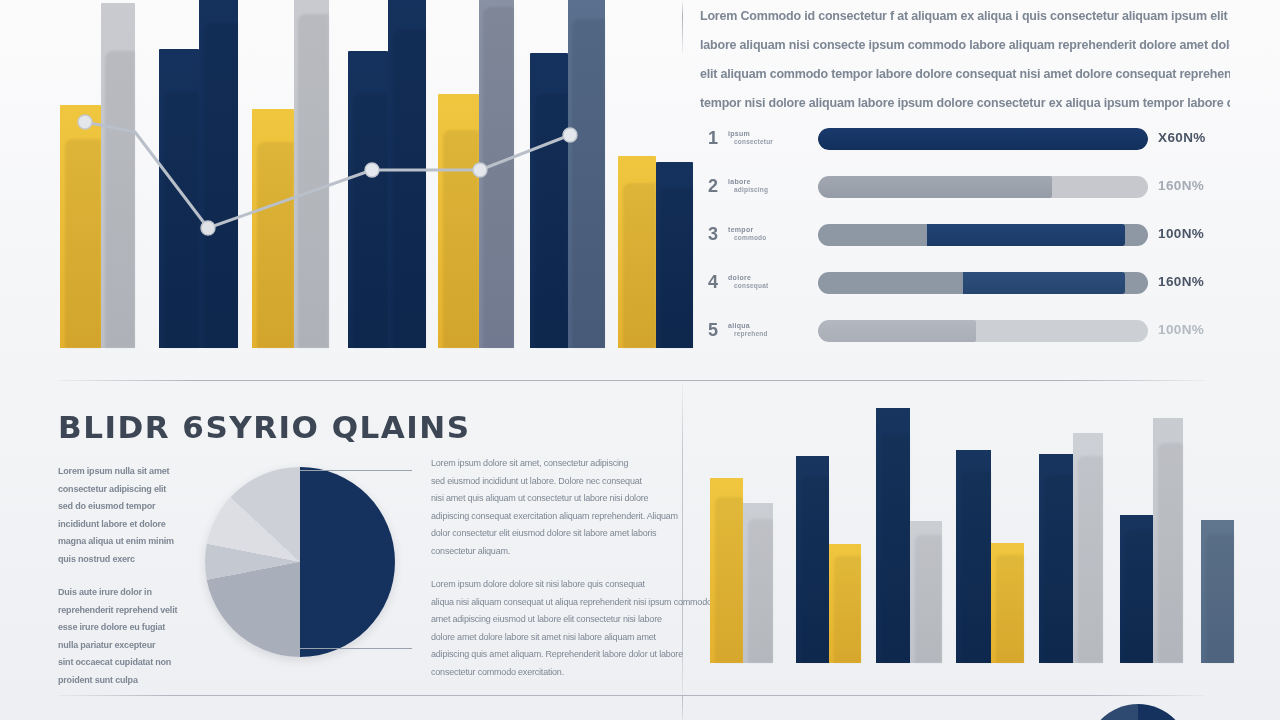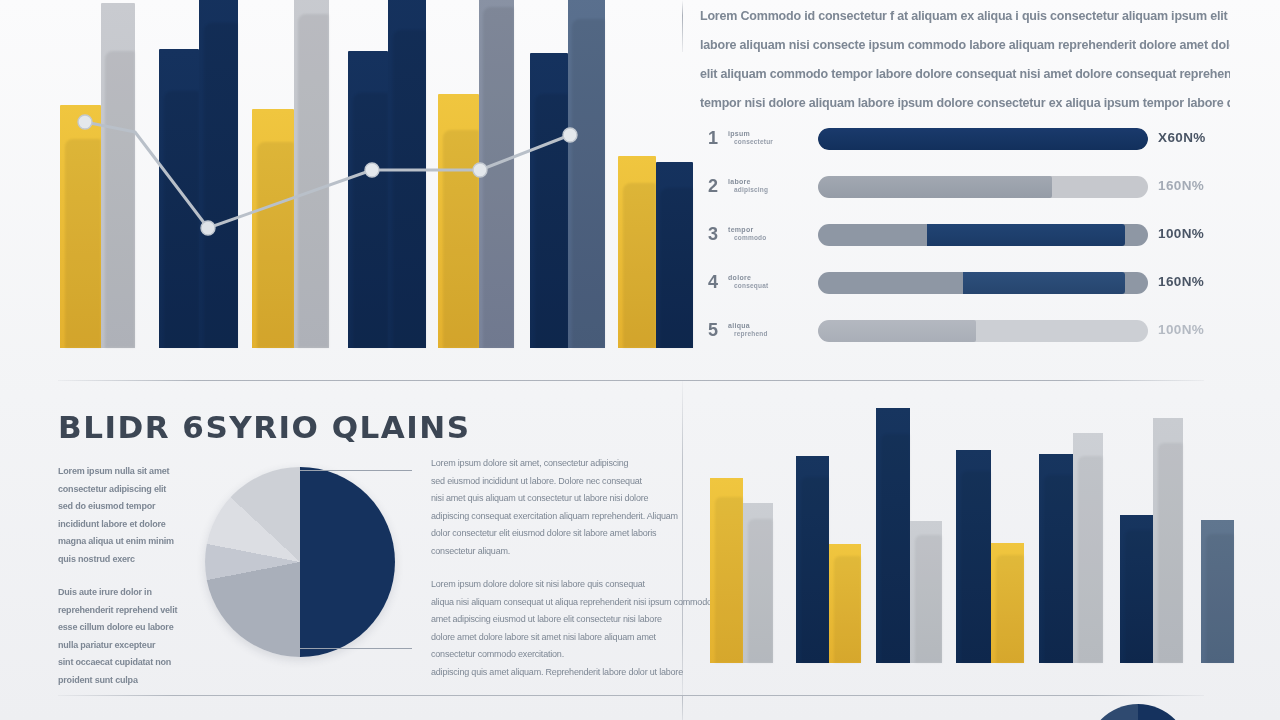--- a/index.html
+++ b/index.html
@@ -293,21 +293,21 @@
         <span>Lorem ipsum nulla sit amet</span>
         <span>consectetur adipiscing elit</span>
         <span>sed do eiusmod tempor</span>
         <span>incididunt labore et dolore</span>
         <span>magna aliqua ut enim minim</span>
         <span>quis nostrud exerc</span>
       </p>
       <p>
         <span>Duis aute irure dolor in</span>
         <span>reprehenderit reprehend velit</span>
-        <span>esse cillum dolore eu labore</span>
+        <span>esse irure dolore eu fugiat</span>
         <span>nulla pariatur excepteur</span>
         <span>sint occaecat cupidatat non</span>
         <span>proident sunt culpa</span>
       </p>
     </div>
 
     <div class="pie-wrap">
       <div class="pie" style="background:conic-gradient(
              #15325e  0deg 180deg,
              #a9afba  180deg 259deg,
@@ -325,22 +325,22 @@
         <span>nisi amet quis aliquam ut consectetur ut labore nisi dolore</span>
         <span>adipiscing consequat exercitation aliquam reprehenderit. Aliquam</span>
         <span>dolor consectetur elit eiusmod dolore sit labore amet laboris</span>
         <span>consectetur aliquam.</span>
       </p>
       <p>
         <span>Lorem ipsum dolore dolore sit nisi labore quis consequat</span>
         <span>aliqua nisi aliquam consequat ut aliqua reprehenderit nisi ipsum commodo</span>
         <span>amet adipiscing eiusmod ut labore elit consectetur nisi labore</span>
         <span>dolore amet dolore labore sit amet nisi labore aliquam amet</span>
+        <span>adipiscing quis amet aliquam. Reprehenderit labore dolor ut labore</span>
         <span>consectetur commodo exercitation.</span>
-        <span>adipiscing quis amet aliquam. Reprehenderit labore dolor ut labore</span>
       </p>
     </div>
   </div>
 
   <div class="vr-bottom"></div>
 
   <div id="bottom-right">
     <div class="br-bars">
 
       <div class="brgroup" style="left:8px;">

